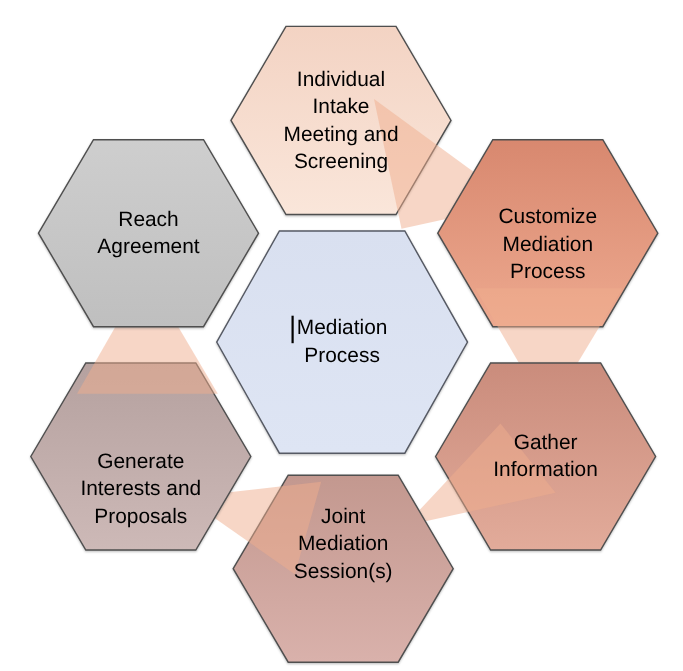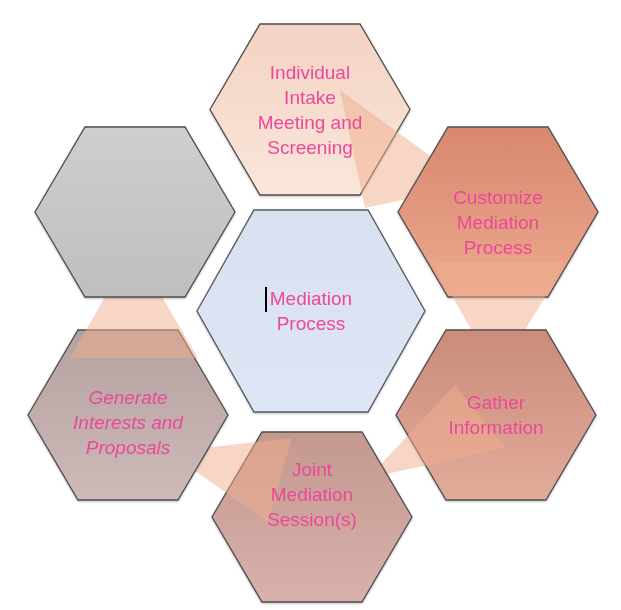--- a/index.html
+++ b/index.html
@@ -5,21 +5,21 @@
   html,body{margin:0;padding:0;background:#ffffff;}
   #stage{
     position:relative;width:621px;height:610px;background:#ffffff;overflow:hidden;
     font-family:"Liberation Sans", sans-serif;
   }
   #diagram-svg{position:absolute;left:0;top:0;}
   .hex{stroke-width:1.3;filter:drop-shadow(0px 1.5px 1px rgba(90,90,90,0.40));}
   .connector{opacity:0.5;stroke:none;}
   .hex-label{
     position:absolute;display:flex;align-items:center;justify-content:center;
-    text-align:center;color:#ec4899;font-size:19px;line-height:25px;
+    text-align:center;color:#000000;font-size:19px;line-height:25px;
     white-space:pre-line;pointer-events:none;letter-spacing:0px;
   }
   .text-cursor{
     position:absolute;width:1.5px;height:25px;background:#000000;
   }
 </style>
 </head>
 <body>
 
 <div id="stage">
@@ -90,23 +90,25 @@
 Mediation
 Process</div>
 
   <div class="hex-label" style="left:396px;top:330px;width:200px;height:170px;">Gather
 Information</div>
 
   <div class="hex-label" style="left:212px;top:409px;width:200px;height:170px;">Joint
 Mediation
 Session(s)</div>
 
-  <div class="hex-label" style="left:28px;top:316px;width:200px;height:212px;font-style:italic;">Generate
+  <div class="hex-label" style="left:28px;top:338px;width:200px;height:212px;">Generate
 Interests and
 Proposals</div>
 
+  <div class="hex-label" style="left:35px;top:127px;width:200px;height:170px;">Reach
+Agreement</div>
 
   <div class="hex-label" style="left:197px;top:210px;width:228px;height:202px;">Mediation
 Process</div>
 
   <div class="text-cursor" style="left:265px;top:287px;"></div>
 
 </div>
 
 </body></html>

